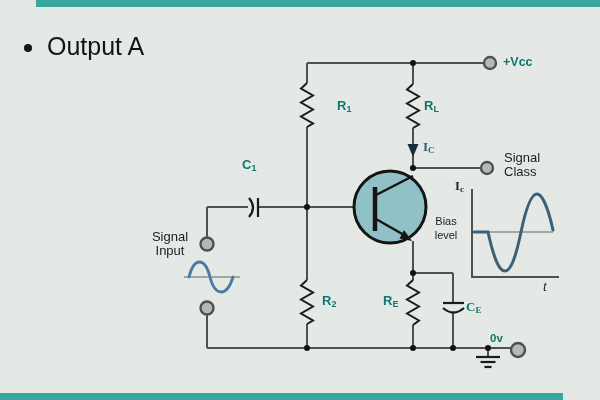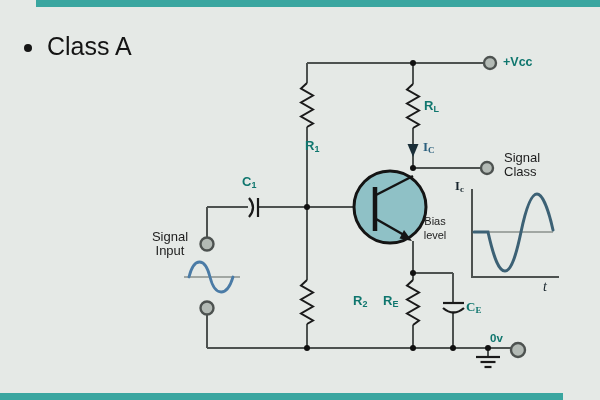--- a/index.html
+++ b/index.html
@@ -27,21 +27,21 @@
   .center { text-align:center; }
 </style>
 </head>
 <body>
 
 <div class="accent-top"></div>
 <div class="accent-bottom"></div>
 
 <div class="bullet-row">
   <span class="bullet-dot"></span>
-  <span class="title">Class A</span>
+  <span class="title">Output A</span>
 </div>
 
 <svg class="circuit" width="600" height="400" viewBox="0 0 600 400">
   <g stroke="#4d5250" stroke-width="2" fill="none">
     <path d="M307,63 H484"></path>
     <path d="M307,63 V83 M307,127 V280 M307,324 V348"></path>
     <path d="M413,63 V84 M413,128 V168"></path>
     <path d="M413,168 H481"></path>
     <path d="M207,207 H248 M258,207 H373"></path>
     <path d="M207,207 V238 M207,315 V348"></path>
@@ -107,40 +107,40 @@
 
   <g>
     <path d="M472,189 V277 H559" stroke="#4d5250" stroke-width="2" fill="none"></path>
     <line x1="473" y1="232" x2="553" y2="232" stroke="#8a918d" stroke-width="1.5"></line>
     <path d="M474,232 H488 C494,259 499,271 505,271 C511,271 516,256 521,232 C526,208 531,194 537,194 C543,194 549,212 553,230" stroke="#3c6175" stroke-width="3" fill="none" stroke-linecap="round"></path>
   </g>
 </svg>
 
 <span class="lbl" style="left:503px; top:56px; font-size:12.5px;">+Vcc</span>
 
-<span class="lbl" style="left:305px; top:99px;margin-top:40px;"><span>R</span><span class="sub">1</span></span>
+<span class="lbl" style="left:337px; top:99px;"><span>R</span><span class="sub">1</span></span>
 <span class="lbl" style="left:424px; top:99px;"><span>R</span><span class="sub">L</span></span>
-<span class="lbl" style="left:322px; top:294px;margin-left:31px;"><span>R</span><span class="sub">2</span></span>
+<span class="lbl" style="left:322px; top:294px;"><span>R</span><span class="sub">2</span></span>
 <span class="lbl" style="left:383px; top:294px;"><span>R</span><span class="sub">E</span></span>
-<span class="lbl" style="left:242px; top:175px;"><span>C</span><span class="sub">1</span></span>
+<span class="lbl" style="left:242px; top:158px;"><span>C</span><span class="sub">1</span></span>
 <span class="lbl" style="left:466px; top:300px;font-family:Liberation Serif, serif;"><span>C</span><span class="sub">E</span></span>
 
 <span class="lbl serif blue" style="left:423px; top:140px;"><span>I</span><span class="sub">C</span></span>
 
 <div class="txt center" style="left:144px; top:230px; width:52px;">
   <div>Signal</div>
   <div>Input</div>
 </div>
 
 <div class="txt" style="left:504px; top:151px;">
   <div>Signal</div>
   <div>Class</div>
 </div>
 
 <span class="lbl" style="left:490px; top:332px; font-size:11.5px;">0v</span>
 
 <span class="lbl serif dark" style="left:455px; top:180px; font-size:12.5px;"><span>I</span><span class="sub">c</span></span>
 <span class="txt serif dark" style="left:543px; top:280px; font-size:14px; font-style:italic;">t</span>
 
-<div class="txt center" style="left:419px; top:215px; width:32px; font-size:11px; line-height:13.5px;">
+<div class="txt center" style="left:430px; top:215px; width:32px; font-size:11px; line-height:13.5px;">
   <div>Bias</div>
   <div>level</div>
 </div>
 
 </body></html>

